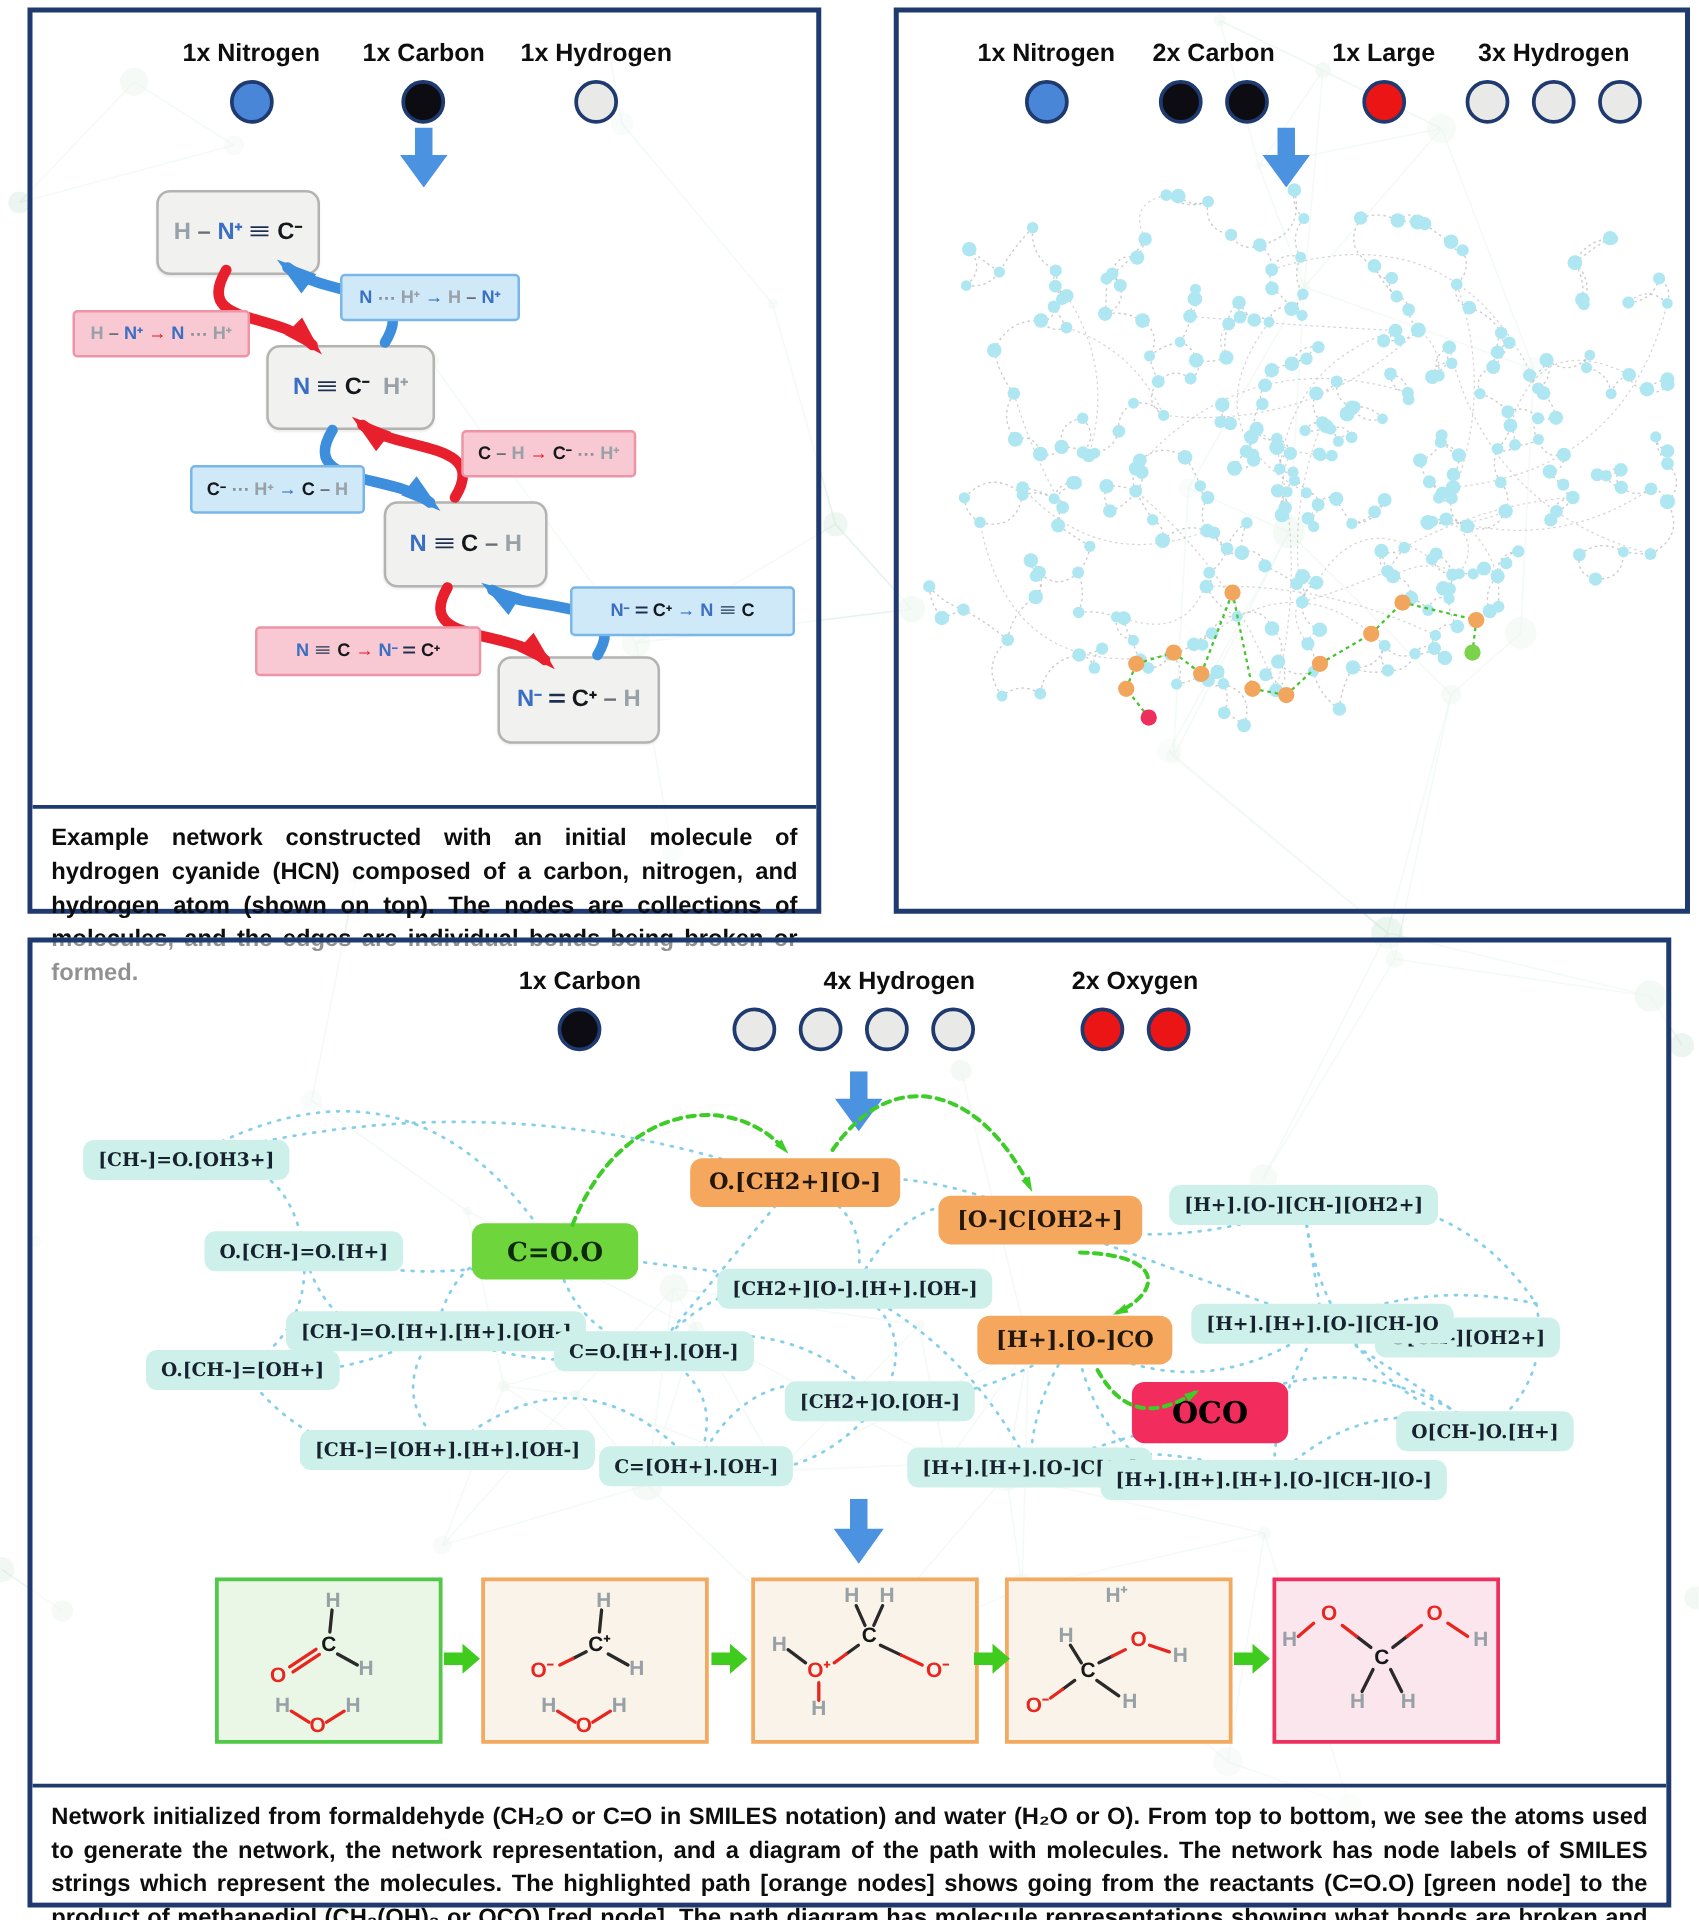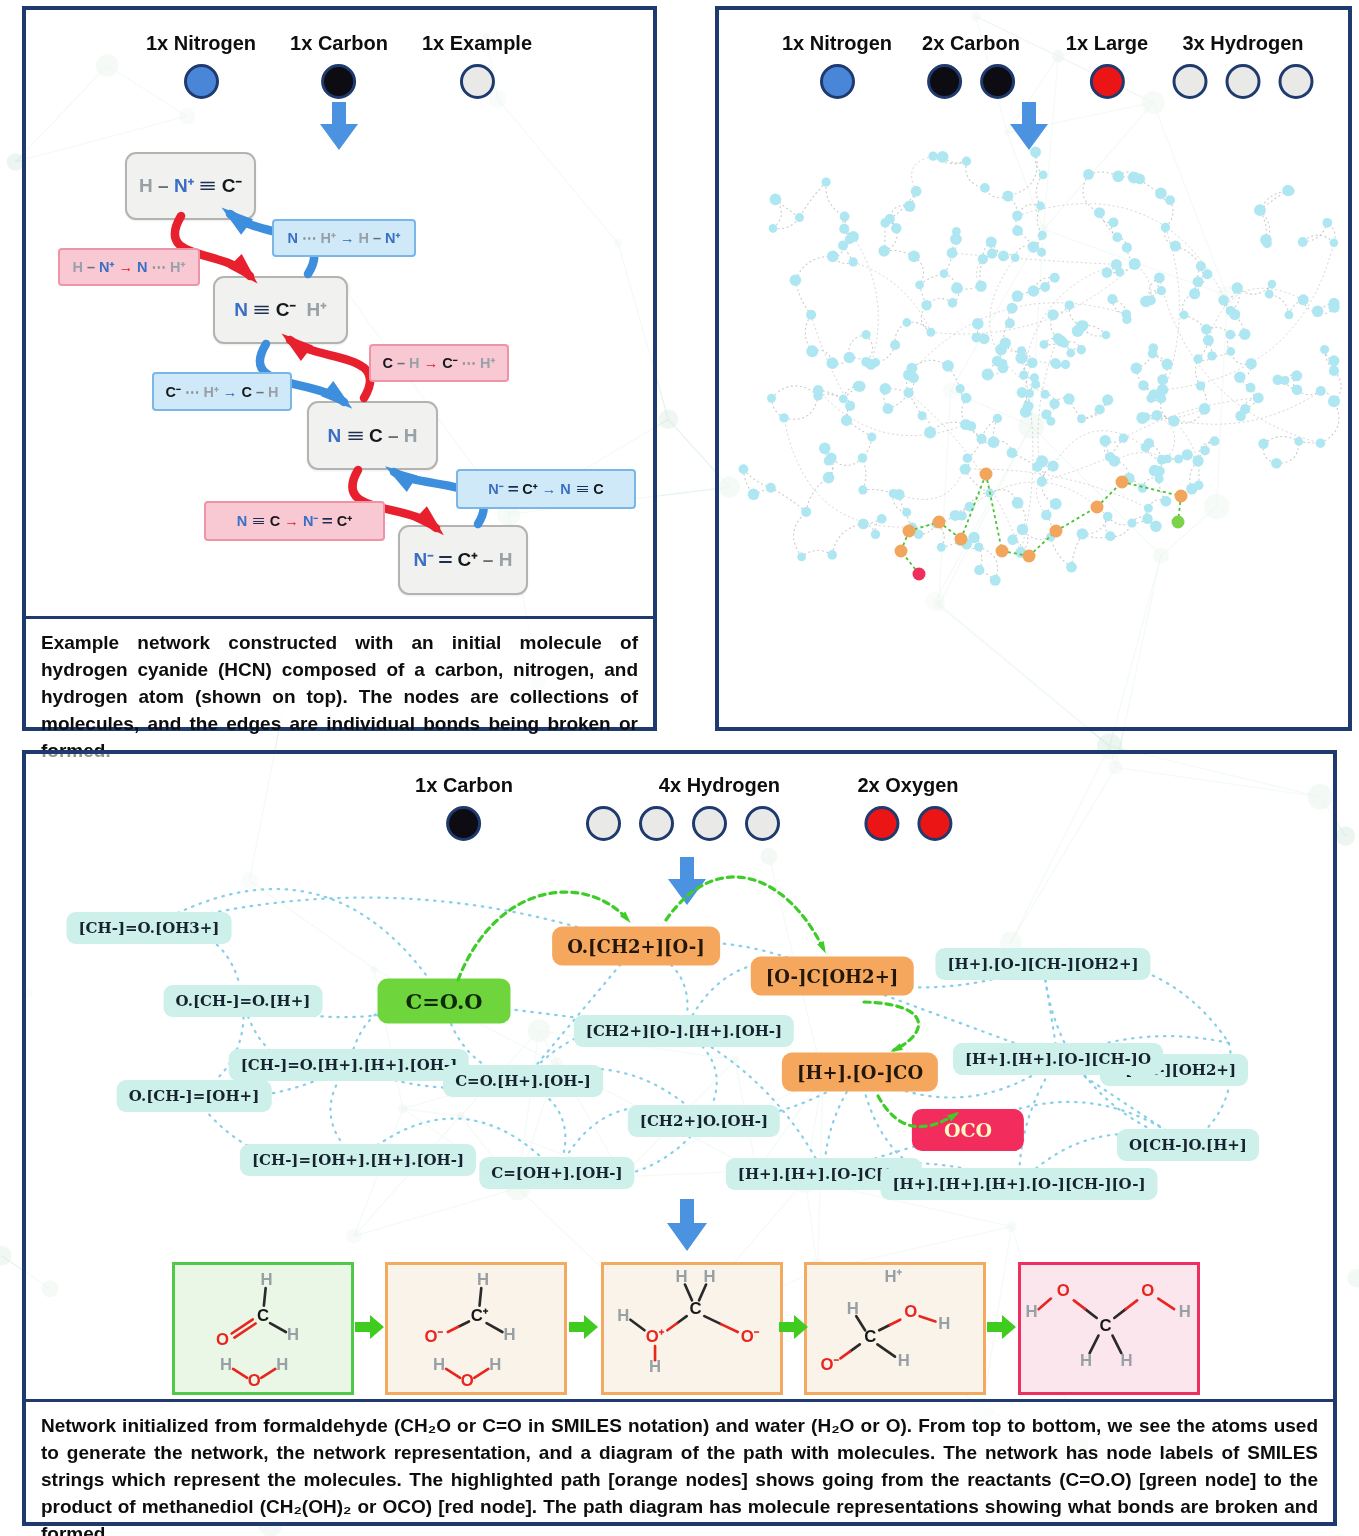--- a/index.html
+++ b/index.html
@@ -6,21 +6,21 @@
   .fig{position:relative;width:1359px;height:1536px;background:#ffffff;overflow:hidden;
        font-family:"Liberation Sans",sans-serif;}
   #bgpat{position:absolute;left:0;top:0;z-index:0;}
   .panel{position:absolute;border:4px solid #1e3a6e;background:rgba(255,255,255,0.55);
          box-sizing:border-box;z-index:1;}
   #panel-tl{left:22px;top:6px;width:635px;height:725px;}
   #panel-tr{left:715px;top:6px;width:637px;height:725px;}
   #panel-b{left:22px;top:750px;width:1315px;height:776px;}
   .caption{position:absolute;left:0;right:0;bottom:0;border-top:3px solid #1e3a6e;
            padding:11px 15px;font-weight:bold;font-size:19px;line-height:1.42;color:#0d0d0d;
-           text-align:justify;background:rgba(255,255,255,0.6);}
+           text-align:justify;background:rgba(255,255,255,0.6);margin-top:28px;}
   #panel-tl .caption,#panel-tr .caption{top:606px;}
   #panel-b .caption{top:645px;}
   .atom-group{position:absolute;transform:translateX(-50%);text-align:center;}
   .atom-label{font-weight:bold;font-size:20px;color:#0e0e0e;white-space:nowrap;margin-bottom:9px;}
   .atom-circles{display:flex;gap:18px;justify-content:center;}
   .atom-circle{width:35px;height:35px;border-radius:50%;border:3px solid #1e3a6e;box-sizing:border-box;}
   .down-arrow{position:absolute;transform:translateX(-50%);z-index:4;}
   .mol-box{position:absolute;background:#f1f1ef;border:2px solid #b3b3b1;border-radius:11px;
            display:flex;align-items:center;justify-content:center;z-index:2;
            font-weight:bold;font-size:19px;white-space:nowrap;box-shadow:0 1px 2px rgba(0,0,0,.08);}
@@ -29,21 +29,21 @@
   .edge-lbl.brk{background:#f9c9d3;border:2px solid #ef94a6;}
   .edge-lbl.frm{background:#cfe9f9;border:2px solid #79b7e9;}
   .tri{color:#1d2f4f;display:inline-block;transform:scaleX(1.55);margin:0 3px;font-weight:bold;}
   .dbl{color:#1d2f4f;display:inline-block;transform:scaleX(1.3);margin:0 1px;font-weight:bold;}
   svg.layer{position:absolute;left:0;top:0;overflow:visible;}
   .snode{position:absolute;transform:translate(-50%,-50%);background:#cdf0ea;border-radius:9px;
          padding:7px 12px;font-family:"DejaVu Serif",serif;font-weight:bold;font-size:15px;
          color:#16222e;white-space:nowrap;z-index:3;}
   .snode.path{background:#f4a75d;font-size:18px;color:#231709;padding:9px 15px;border-radius:10px;}
   .snode.start{background:#6fd53d;font-size:21px;color:#0f2a0b;padding:10px 28px;border-radius:10px;}
-  .snode.end{background:#f22c5c;font-size:19px;color:#fef9c3;padding:10px 32px;border-radius:10px;}
+  .snode.end{background:#f22c5c;font-size:24px;color:#000000;padding:10px 32px;border-radius:10px;}
   .mstep{position:absolute;box-sizing:border-box;z-index:3;}
   .mstep svg{display:block;width:100%;height:100%;}
 </style>
 </head>
 <body>
 
 <div class="fig">
   <svg id="bgpat" width="1359" height="1536">
       <line x1="353.9730390566401" y1="1236.2077678442001" x2="460.5075980052352" y2="1115.7772579193115" stroke="#dcefe3" stroke-width="1.3" opacity="0.7"></line>
       <line x1="353.9730390566401" y1="1236.2077678442001" x2="517.60435790685" y2="1188.0933909416199" stroke="#dcefe3" stroke-width="1.3" opacity="0.7"></line>
@@ -193,21 +193,21 @@
             <span class="atom-circle" style="background:#4a86d8"></span>
           </div>
         </div>
         <div class="atom-group" style="left: 313px; top: 22px;">
           <div class="atom-label">1x Carbon</div>
           <div class="atom-circles">
             <span class="atom-circle" style="background:#0c0c12"></span>
           </div>
         </div>
         <div class="atom-group" style="left: 451px; top: 22px;">
-          <div class="atom-label">1x Example</div>
+          <div class="atom-label">1x Hydrogen</div>
           <div class="atom-circles">
             <span class="atom-circle" style="background:#e9e9e7"></span>
           </div>
         </div>
       </div>
     <div class="down-arrow" style="left:313px;top:92px;">
       <svg width="40" height="48">
           <polygon points="13,0 27,0 27,22 39,22 20,48 1,22 13,22" fill="#4b92e0"></polygon>
         </svg>
     </div>

